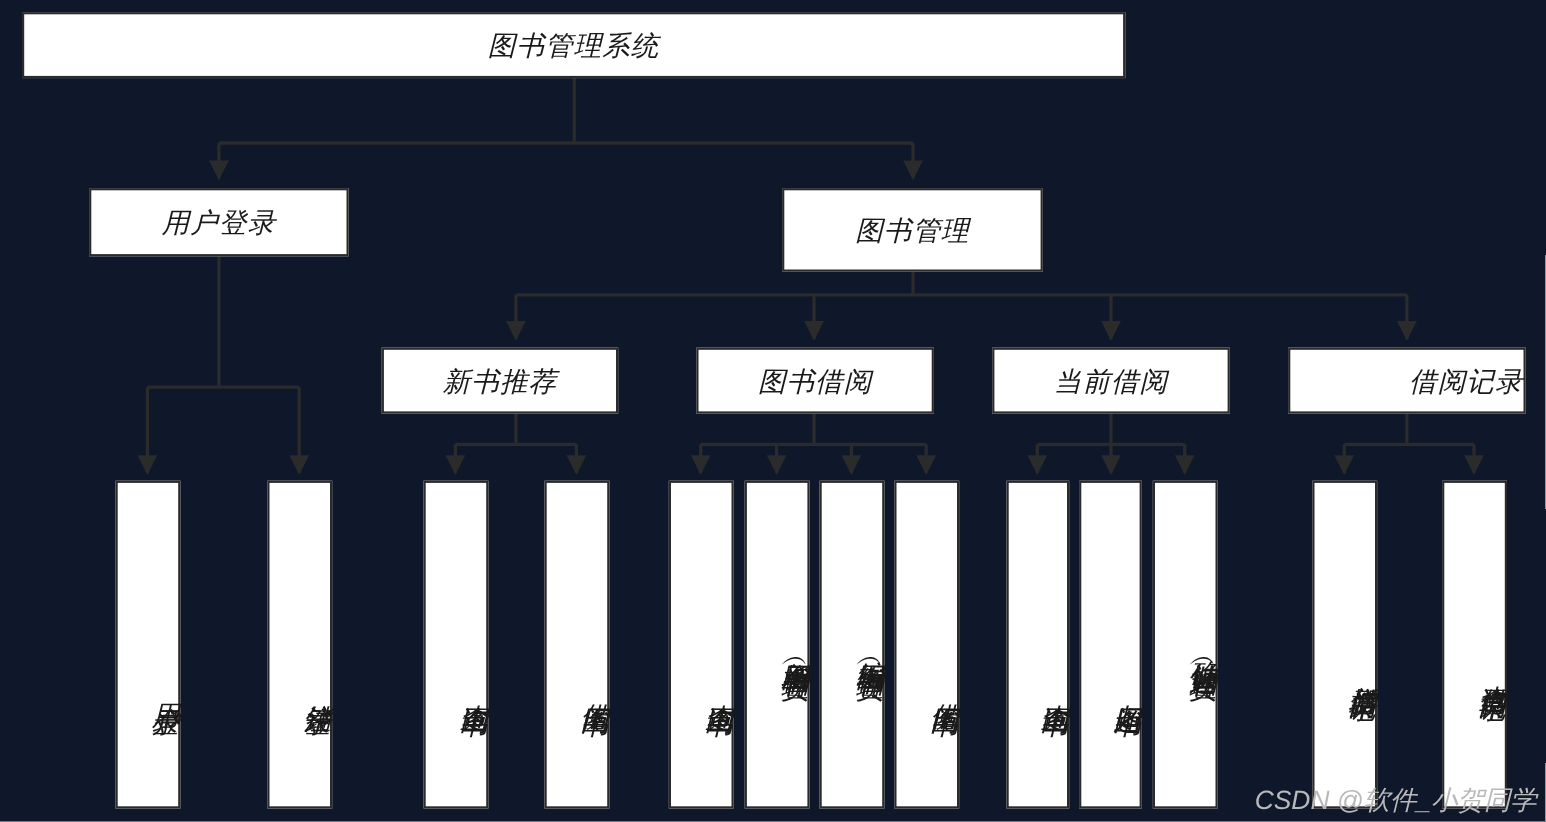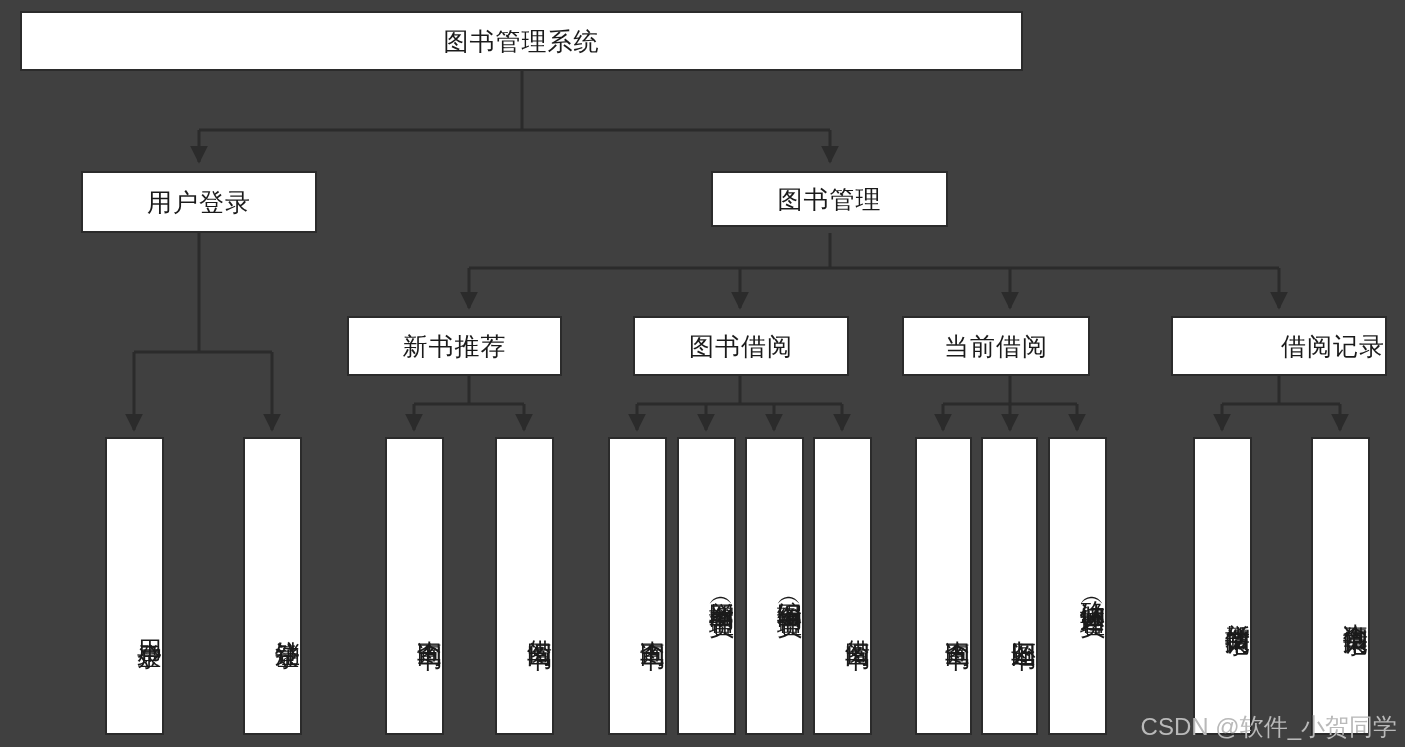--- a/index.html
+++ b/index.html
@@ -7,22 +7,23 @@
     padding: 0;
     background: #ffffff;
   }
   body {
     font-family: "Liberation Sans", "DejaVu Sans", sans-serif;
   }
   #canvas {
     position: relative;
     width: 1405px;
     height: 747px;
-    background: #404040;
+    background: #0f172a;
     overflow: hidden;
+    font-style: italic;
   }
   #wires {
     position: absolute;
     left: 0;
     top: 0;
     width: 1405px;
     height: 747px;
     pointer-events: none;
   }
   .node {
@@ -122,31 +123,31 @@
     </g>
   </svg>
 
   <div class="node horiz" style="left:20px; top:11px; width:1003px; height:60px;">
     <span>图书管理系统</span>
   </div>
 
   <div class="node horiz" style="left:81px; top:171px; width:236px; height:62px;">
     <span>用户登录</span>
   </div>
-  <div class="node horiz" style="left:711px; top:171px; width:237px; height:56px;">
+  <div class="node horiz" style="left:711px; top:171px; width:237px; height:76px;">
     <span>图书管理</span>
   </div>
 
   <div class="node horiz" style="left:347px; top:316px; width:215px; height:60px;">
     <span>新书推荐</span>
   </div>
   <div class="node horiz" style="left:633px; top:316px; width:216px; height:60px;">
     <span>图书借阅</span>
   </div>
-  <div class="node horiz" style="left:902px; top:316px; width:188px; height:60px;">
+  <div class="node horiz" style="left:902px; top:316px; width:216px; height:60px;">
     <span>当前借阅</span>
   </div>
   <div class="node horiz" style="left:1171px; top:316px; width:216px; height:60px;justify-content:flex-end;">
     <span>借阅记录</span>
   </div>
 
   <div class="node vert" style="left:105px; top:437px; width:59px; height:298px; padding-top:75px;">
     <span>用户登录</span>
   </div>
   <div class="node vert" style="left:243px; top:437px; width:59px; height:298px; padding-top:75px;">

